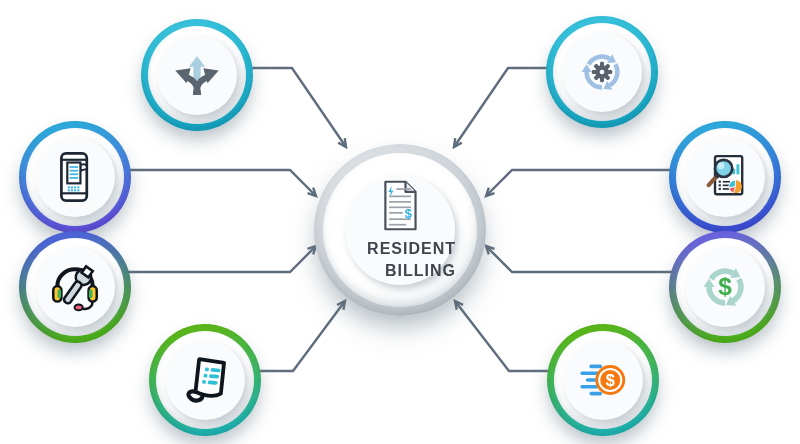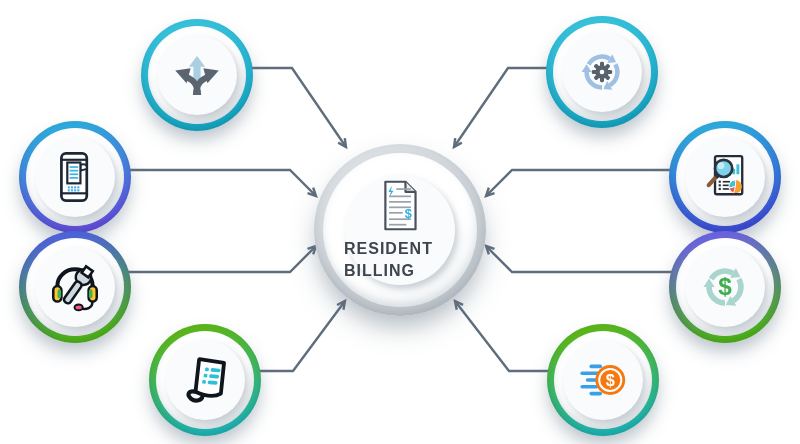--- a/index.html
+++ b/index.html
@@ -25,21 +25,21 @@
   .p-tl{left:141px;top:19px;}   .p-lu{left:19px;top:121px;}
   .p-ll{left:19px;top:231px;}   .p-bl{left:149px;top:324px;}
   .p-tr{left:546px;top:16px;}   .p-ru{left:669px;top:121px;}
   .p-rl{left:669px;top:231px;}  .p-br{left:547px;top:324px;}
   
   .center{left:314px;top:144px;width:172px;height:172px;
           box-shadow:0 14px 26px -4px rgba(96,115,130,.5), inset 0 -4px 8px rgba(0,0,0,.10);}
   .center .plate{inset:9px;}
   .center .well{inset:22px;}
   .center-title{font-size:16px;font-weight:700;letter-spacing:1px;line-height:1.35;
-                text-align:left;width:112px;margin-top:6px;}
+                text-align:right;width:112px;margin-top:6px;}
   .icon{display:block;}
 </style>
 </head>
 <body style="background: rgb(255, 255, 255);">
 
 <div class="canvas">
 
   <svg class="connectors" width="800" height="444">
     <defs>
       <marker id="arrow" markerUnits="userSpaceOnUse" markerWidth="14" markerHeight="14" refX="10" refY="6" orient="auto">

